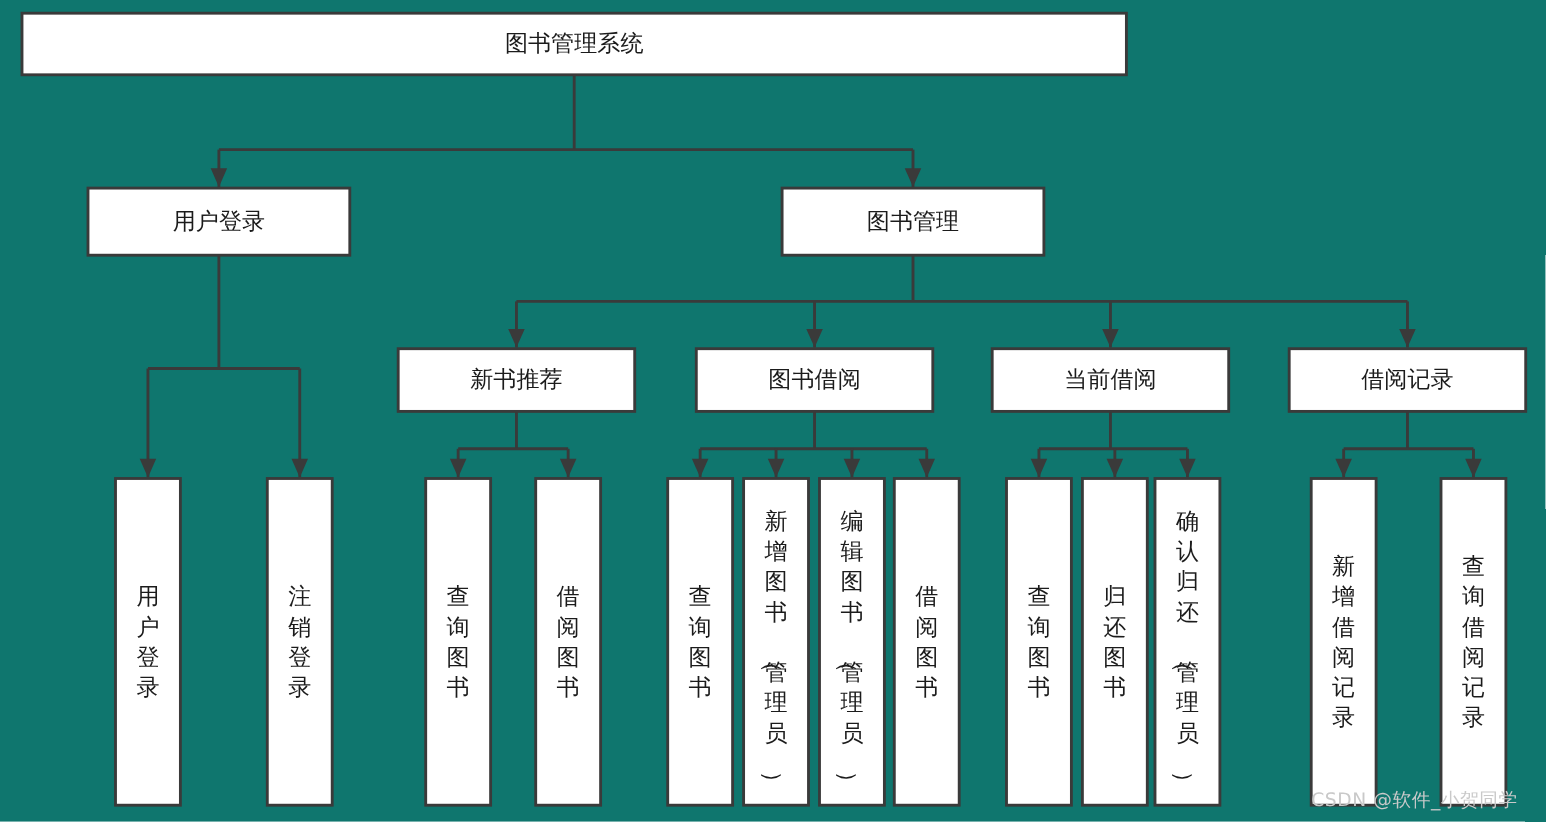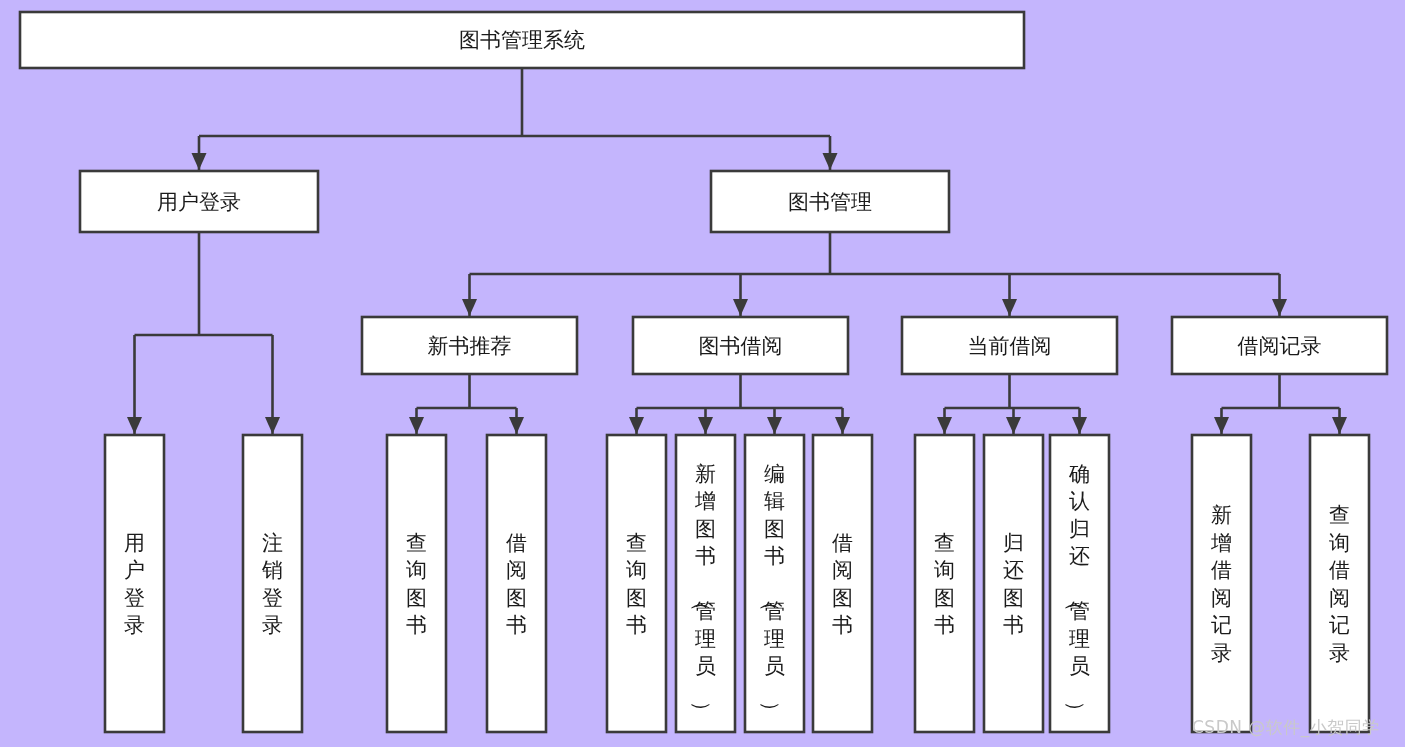--- a/index.html
+++ b/index.html
@@ -8,21 +8,21 @@
     padding: 0;
     background: #ffffff;
   }
   body {
     font-family: "DejaVu Sans", "Liberation Sans", sans-serif;
   }
   #diagram-root {
     position: relative;
     width: 1405px;
     height: 747px;
-    background: #c4b5fd;
+    background: #0f766e;
     overflow: hidden;
   }
   svg#tree-svg {
     position: absolute;
     top: 0;
     left: 0;
     width: 1405px;
     height: 747px;
     display: block;
   }

